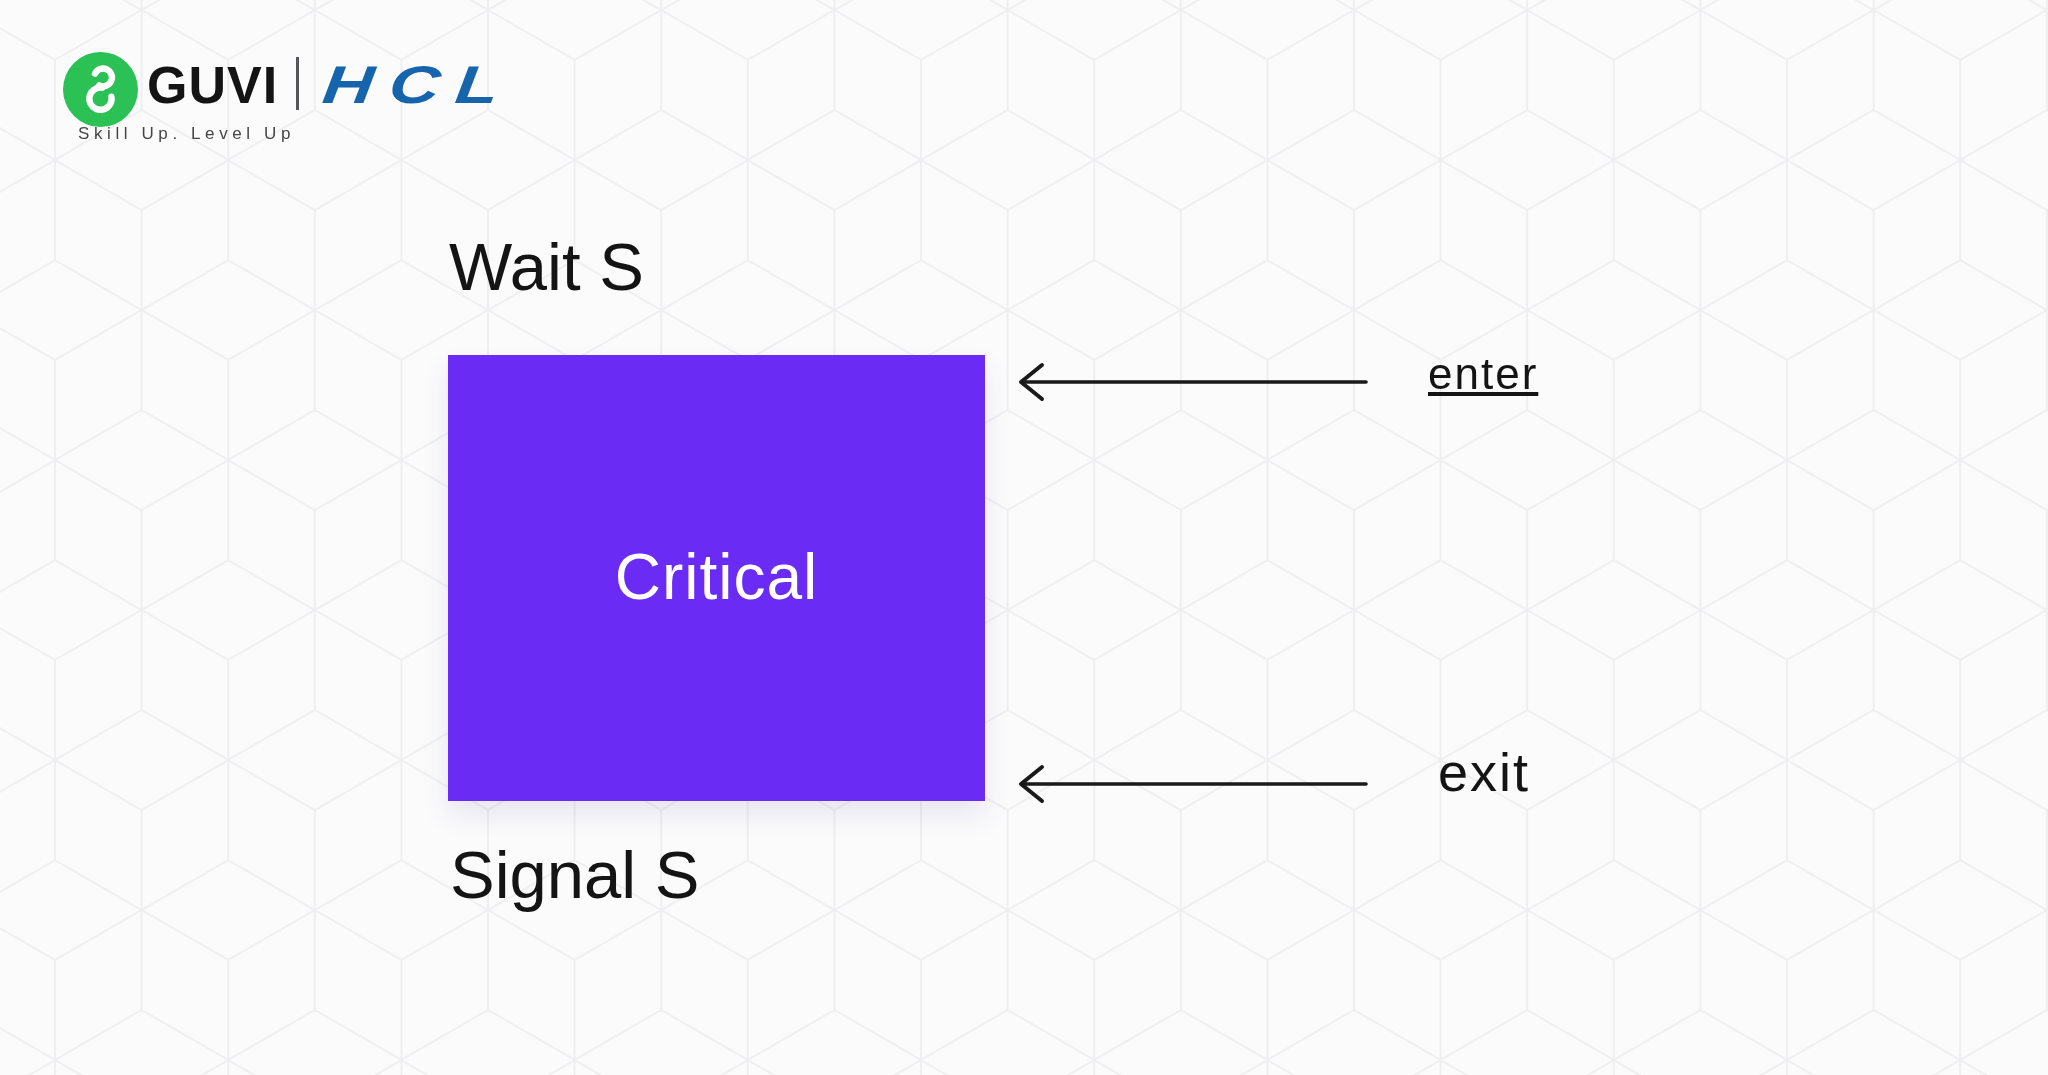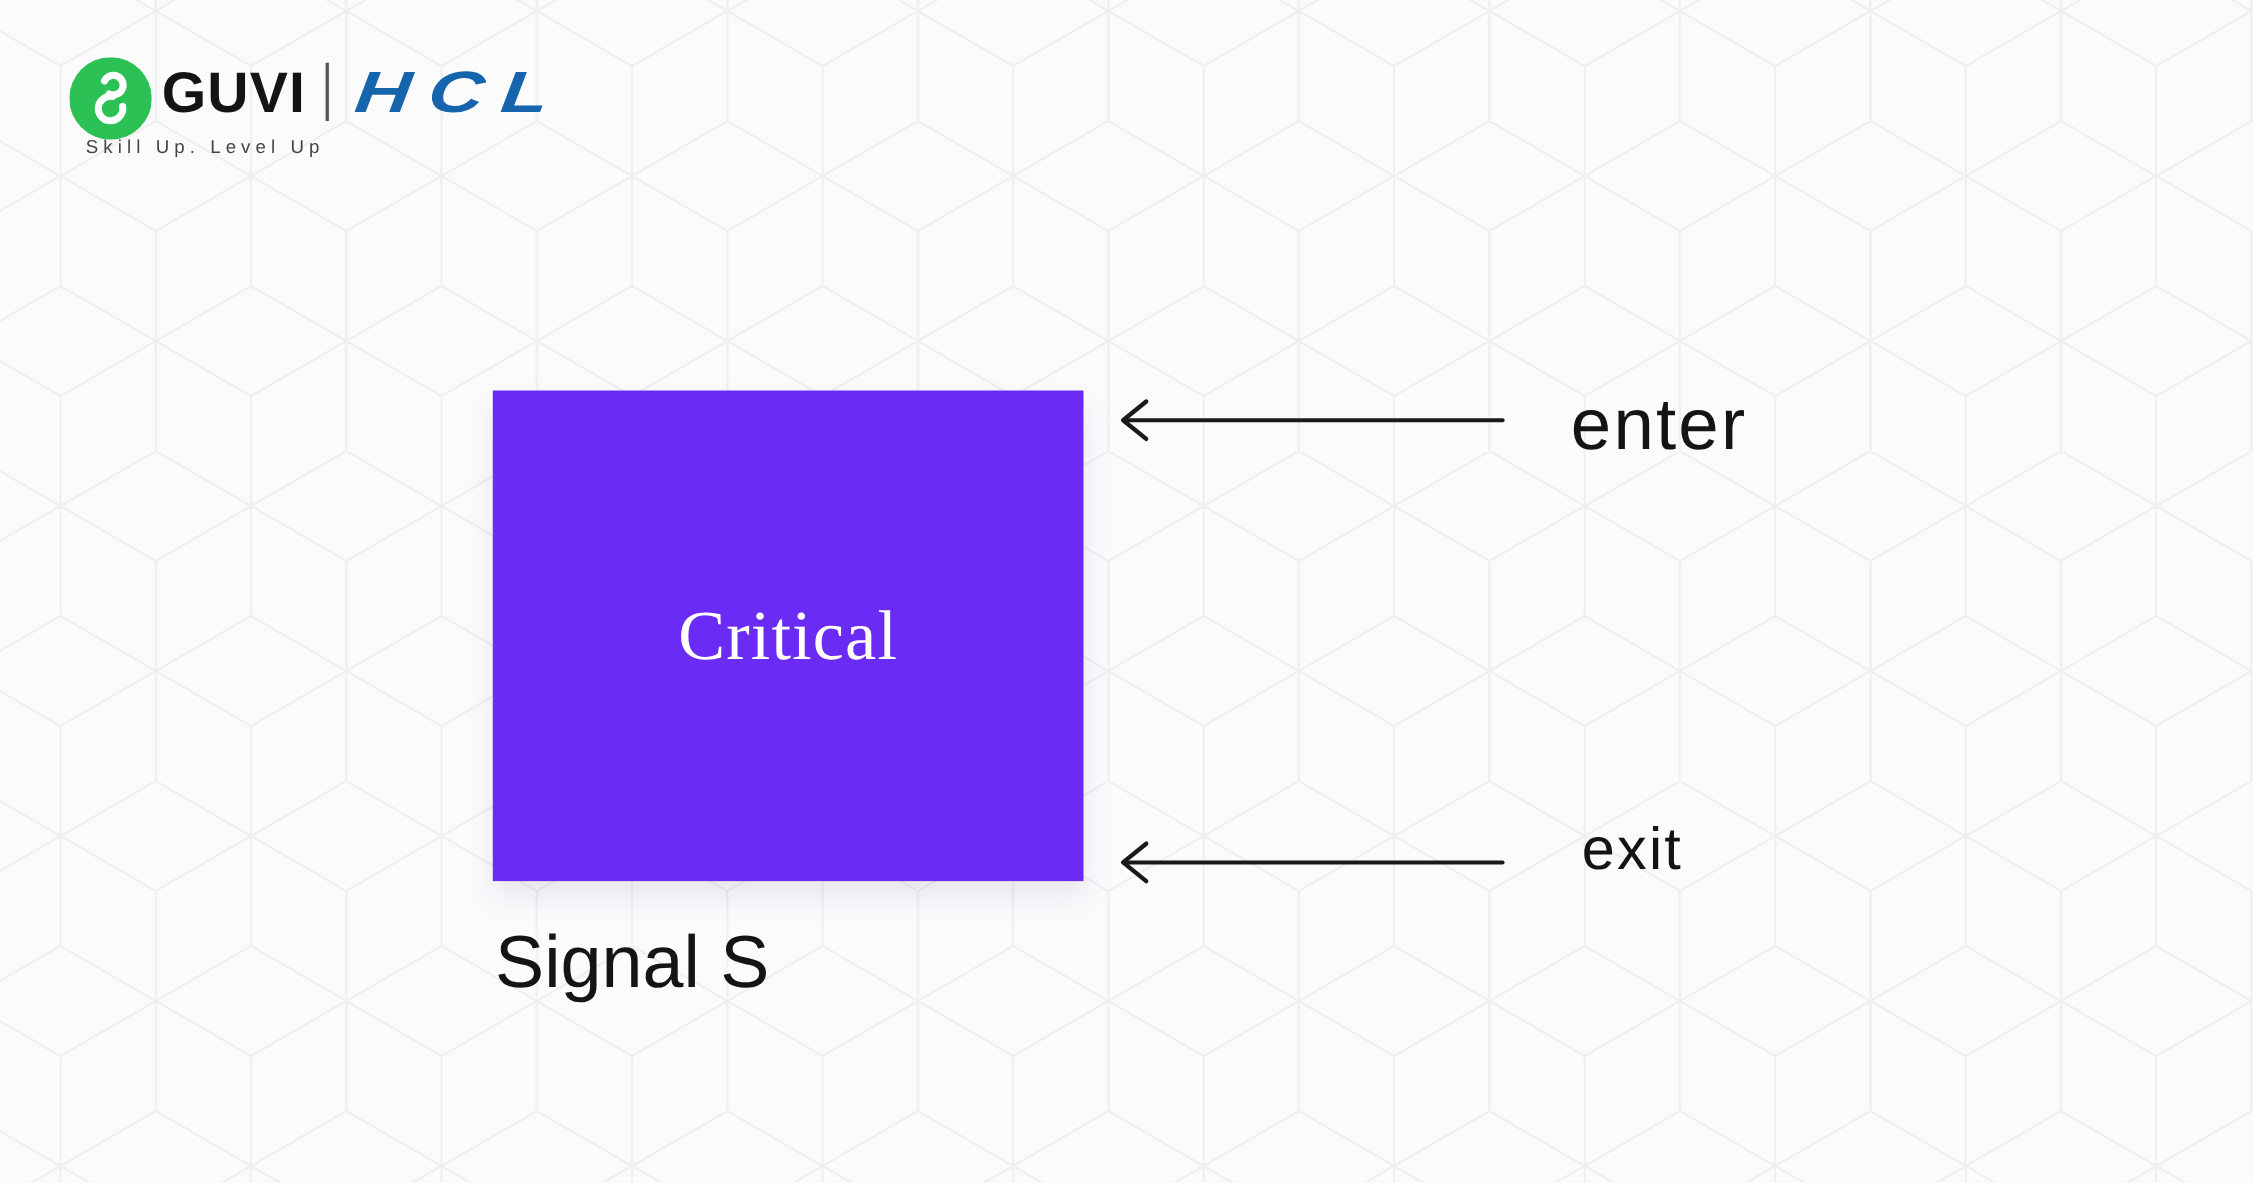--- a/index.html
+++ b/index.html
@@ -65,34 +65,33 @@
   }
   
   .diagram-label {
     position: absolute;
     color: var(--ink, #141414);
     line-height: 1;
     white-space: nowrap;
   }
   .wait-label   { left: 449px;  top: 233px; font-size: 67px; }
   .signal-label { left: 450px;  top: 841px; font-size: 67px; text-align: right; }
-  .enter-label  { left: 1428px; top: 352px; font-size: 66px; letter-spacing: 2px; }
+  .enter-label  { left: 1428px; top: 352px; font-size: 44px; letter-spacing: 2px; text-decoration: underline; }
   .exit-label   { left: 1438px; top: 745px; font-size: 54px; letter-spacing: 2px; }
 
   .cs-box {
     position: absolute;
     left: 448px; top: 355px;
     width: 537px; height: 446px;
     background: var(--box-purple, #6A2BF5);
     display: flex;
     flex-direction: column;
     align-items: center;
     justify-content: center;
     box-shadow: 0 14px 26px rgba(70, 45, 130, 0.10);
-    font-family: Liberation Serif, serif;
   }
   .cs-line {
     color: var(--box-text, #FFFFFF);
     font-size: 64px;
     line-height: 1.36;
     text-align: center;
     font-weight: 500;
     letter-spacing: 1px;
   }
   .arrow-svg {
@@ -131,20 +130,21 @@
         <path d="M31.6,21.3 A8.75,8.75 0 1 1 35.8,32.9" fill="none" stroke="#ffffff" stroke-width="6.3" stroke-linecap="round"></path>
         <path d="M47.8,44.1 A11,11 0 1 1 38.9,35.2" fill="none" stroke="#ffffff" stroke-width="6.3" stroke-linecap="round"></path>
       </svg>
     </span>
     <span class="guvi-word">GUVI</span>
     <span class="brand-divider"></span>
     <span class="hcl-word">HCL</span>
     <div class="tagline">Skill Up. Level Up</div>
   </div>
 
+  <div class="diagram-label wait-label">Wait S</div>
 
   <div class="cs-box">
     <div class="cs-line">Critical</div>
   </div>
 
   <div class="diagram-label signal-label">Signal S</div>
 
   <svg class="arrow-svg enter-arrow" viewBox="0 0 370 48" xmlns="http://www.w3.org/2000/svg">
     <path d="M30,7 L9,24 L30,41" fill="none" stroke="var(--arrow-ink, #1A1A1A)" stroke-width="4" stroke-linecap="round" stroke-linejoin="round"></path>
     <path d="M11,24 L354,24" fill="none" stroke="var(--arrow-ink, #1A1A1A)" stroke-width="3.6" stroke-linecap="round"></path>

